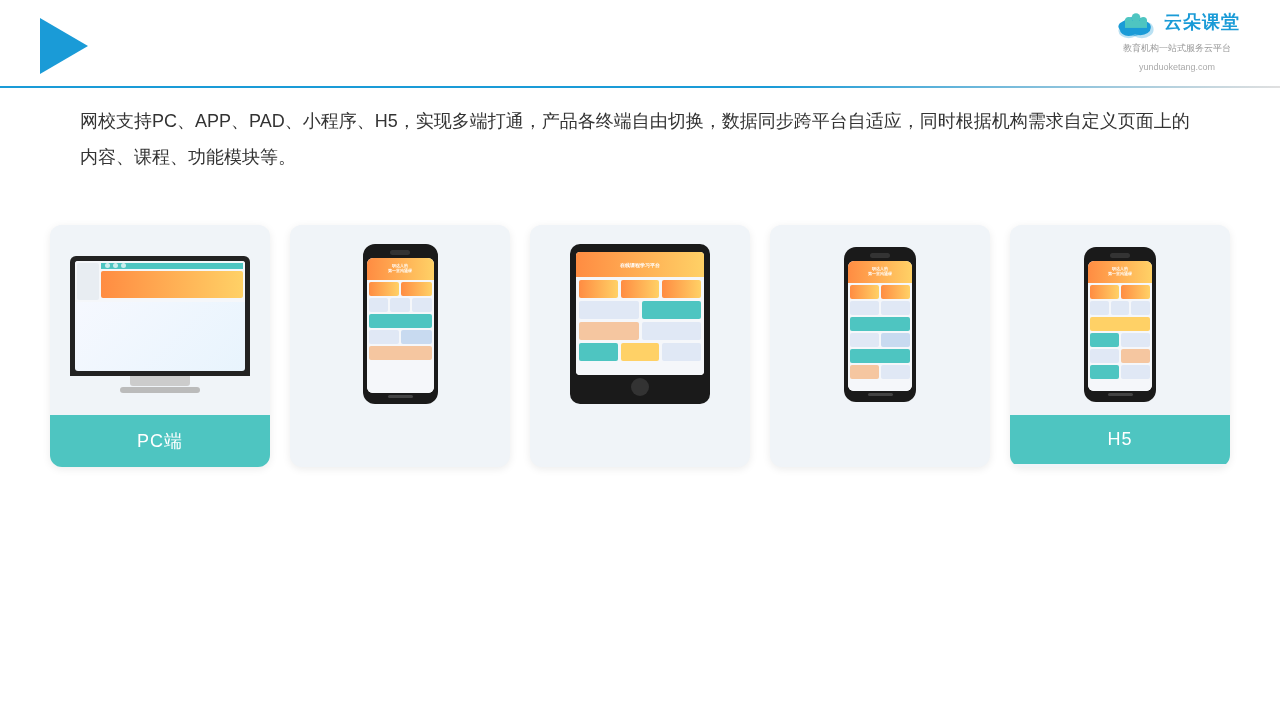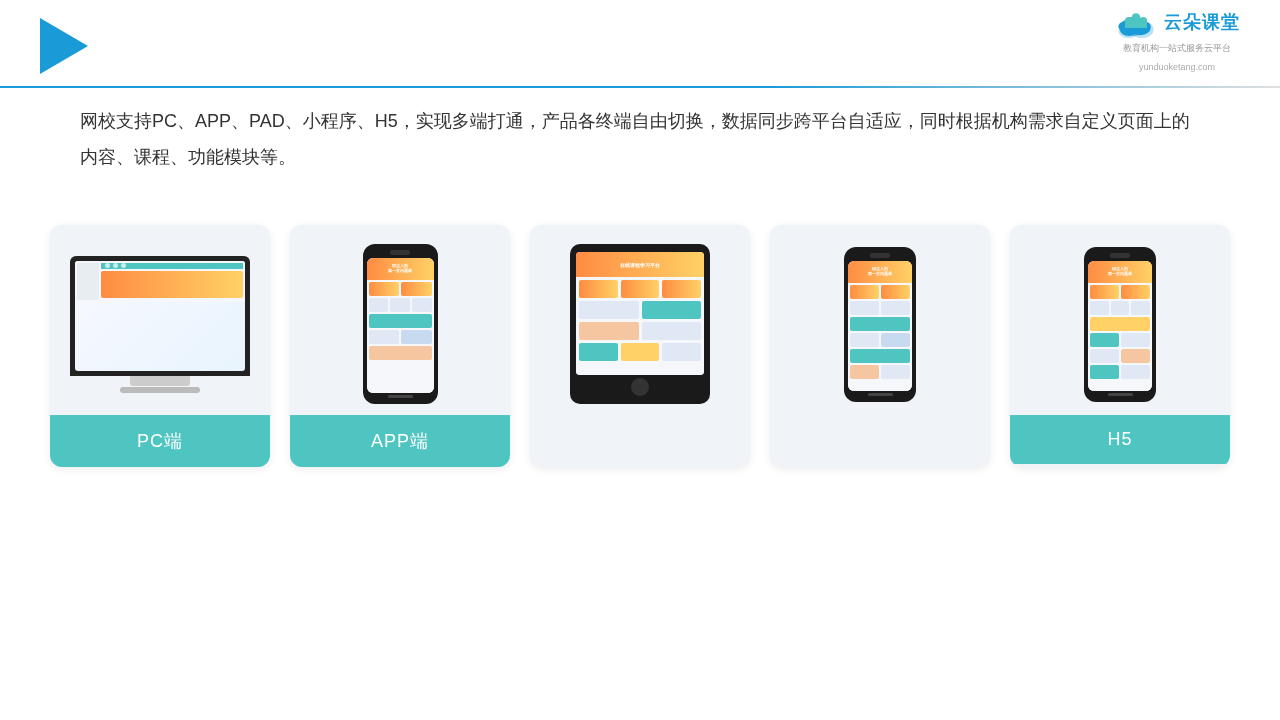--- a/index.html
+++ b/index.html
@@ -424,21 +424,20 @@
               <div class="phone-item" style="background:#c8daf0;"></div>
             </div>
             <div class="phone-row">
               <div class="phone-item" style="background:#f5c6a0;"></div>
             </div>
           </div>
         </div>
         <div class="phone-home-bar"></div>
       </div>
     </div>
-    <div class="card-label">APP端</div>
   </div>
 
   <div class="card">
     <div class="card-image-area">
       <div class="tablet-mock">
         <div class="tablet-screen">
           <div class="tablet-header-bar">
             <div class="tablet-header-text">在线课程学习平台</div>
           </div>
           <div class="tablet-body">

